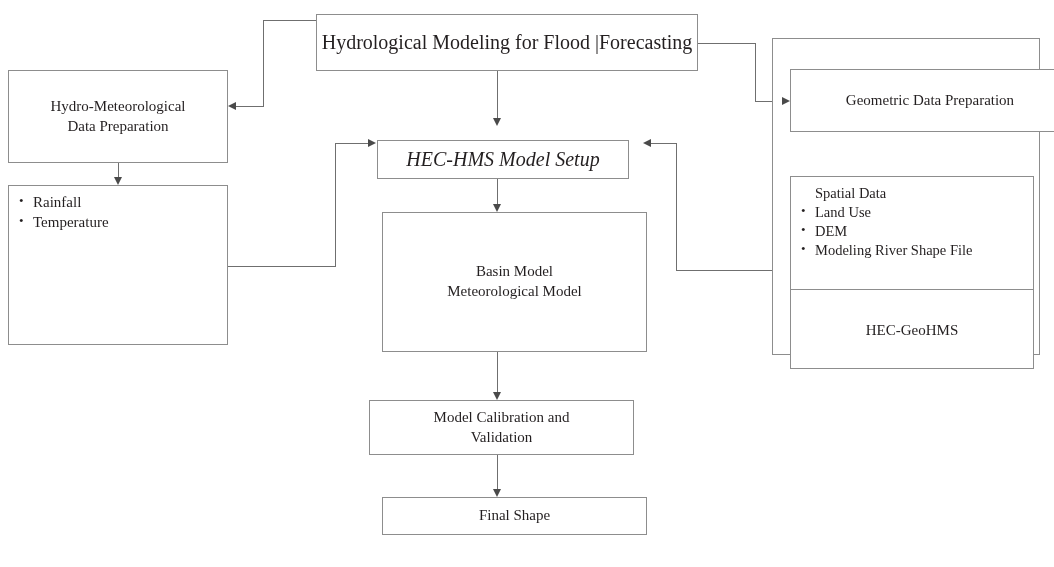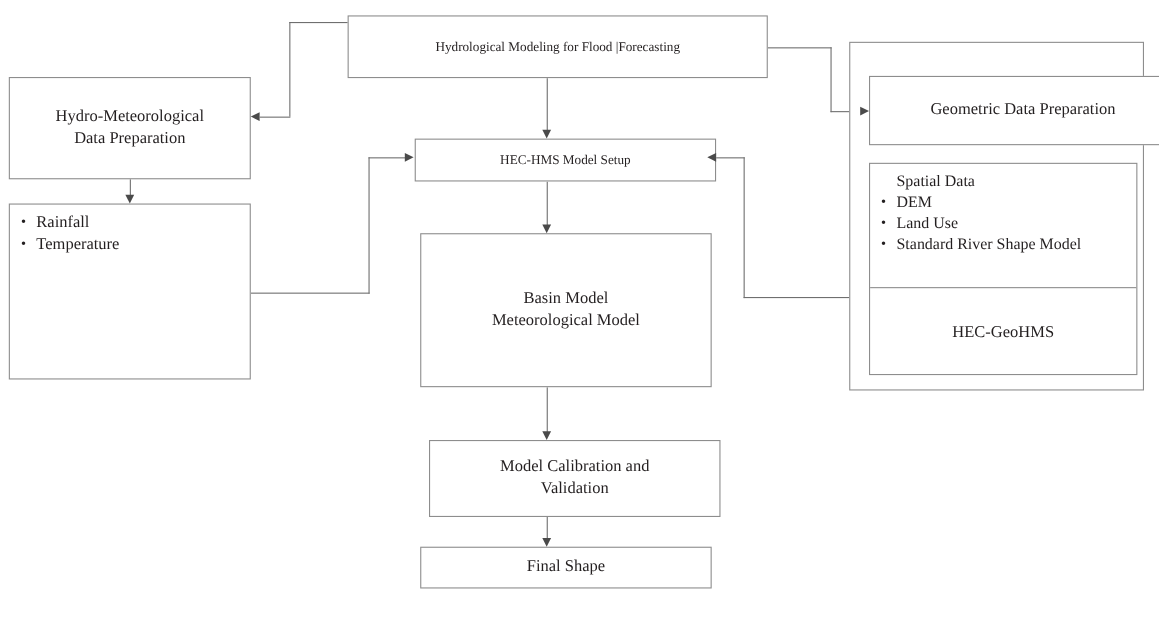--- a/index.html
+++ b/index.html
@@ -101,23 +101,23 @@
   .arrow.left {
     border-top: 4px solid transparent;
     border-bottom: 4px solid transparent;
     border-right: 8px solid #4a4a4a;
   }
   .arrow.right {
     border-top: 4px solid transparent;
     border-bottom: 4px solid transparent;
     border-left: 8px solid #4a4a4a;
   }
-  .fs16 { font-size: 12px; }
+  .fs16 { font-size: 20px; }
   .fs15 { font-size: 15px; }
-  .fs14 { font-size: 14.5px; }
+  .fs14 { font-size: 14.5px; margin-top: 28px; }
 </style>
 </head>
 <body>
 
 <div id="canvas">
 
   <div class="hline" style="left:263px; top:20px; width:54px;"></div>
   <div class="vline" style="left:263px; top:20px; height:86px;"></div>
   <div class="hline" style="left:236px; top:106px; width:28px;"></div>
   <div class="arrow left" style="left:228px; top:102px;"></div>
@@ -165,49 +165,49 @@
 
   <div class="node list fs15" style="left:8px; top:185px; width:220px; height:160px;">
     <div class="inner">
       <ul class="bullet-list">
         <li>Rainfall</li>
         <li>Temperature</li>
       </ul>
     </div>
   </div>
 
-  <div class="node fs16" style="left:377px; top:126px; width:274px; height:39px;">
+  <div class="node fs16" style="left:377px; top:140px; width:252px; height:39px;font-style:italic;">
     <span class="label">HEC-HMS Model Setup</span>
   </div>
 
   <div class="node fs15" style="left:382px; top:212px; width:265px; height:140px;">
     <span class="label">Basin Model
 Meteorological Model</span>
   </div>
 
-  <div class="node fs15" style="left:390px; top:400px; width:265px; height:70px;">
+  <div class="node fs15" style="left:369px; top:400px; width:265px; height:55px;">
     <span class="label">Model Calibration and
 Validation</span>
   </div>
 
   <div class="node fs15" style="left:382px; top:497px; width:265px; height:38px;">
     <span class="label">Final Shape</span>
   </div>
 
   <div class="node fs15" style="left:790px; top:69px; width:280px; height:63px;">
     <span class="label">Geometric Data Preparation</span>
   </div>
 
   <div class="node list fs14" style="left:790px; top:148px; width:244px; height:193px; display:block;">
     <div class="inner" style="padding:7px 0 0 10px;">
       <div class="sub-heading">Spatial Data</div>
       <ul class="bullet-list">
+        <li>Land Use</li>
         <li>DEM</li>
-        <li>Land Use</li>
-        <li>Standard River Shape Model</li>
+        <li>Modeling River Shape File</li>
       </ul>
     </div>
     <div class="divider" style="left:0px; top:112px; width:242px;"></div>
     <div style="position:absolute; left:0; top:112px; width:242px; height:84px; display:flex; align-items:center; justify-content:center; font-size:15px;">
       <span class="label">HEC-GeoHMS</span>
     </div>
   </div>
 
 </div>
 

